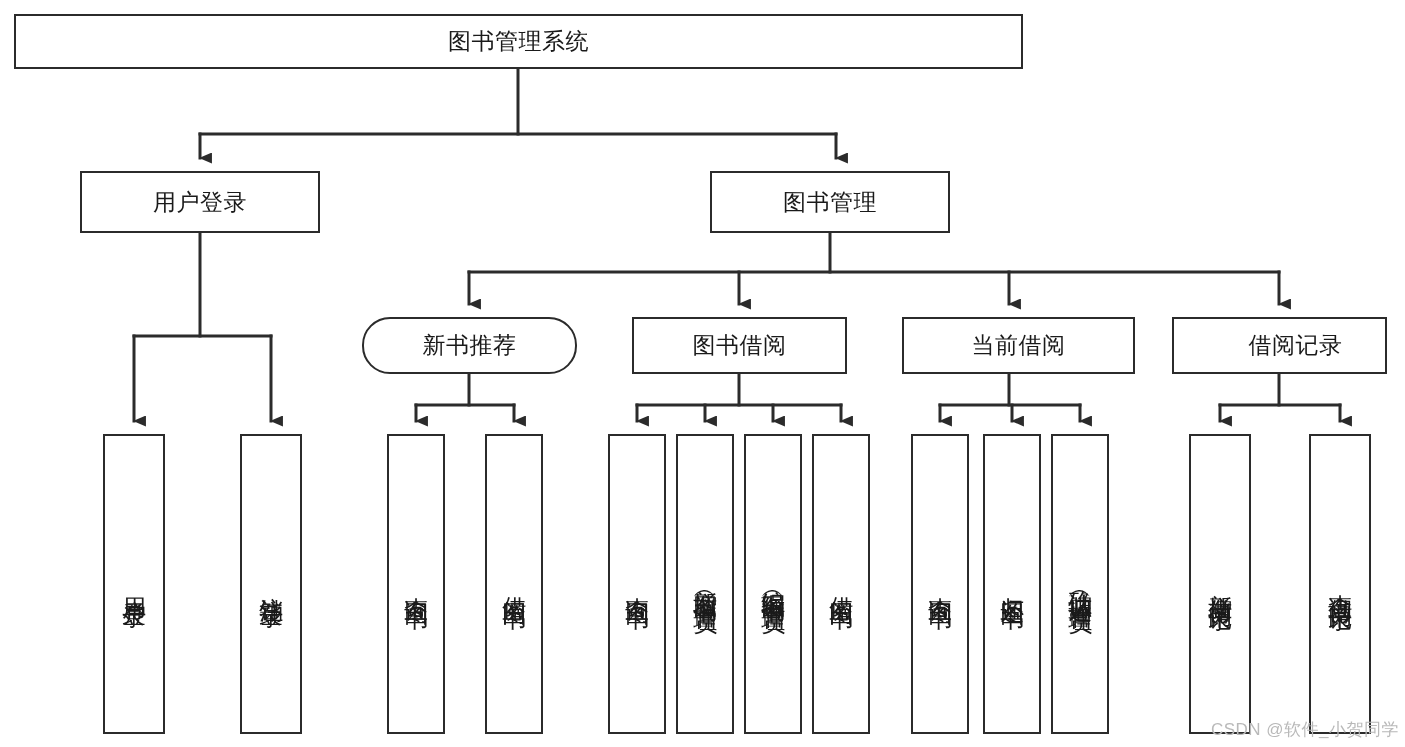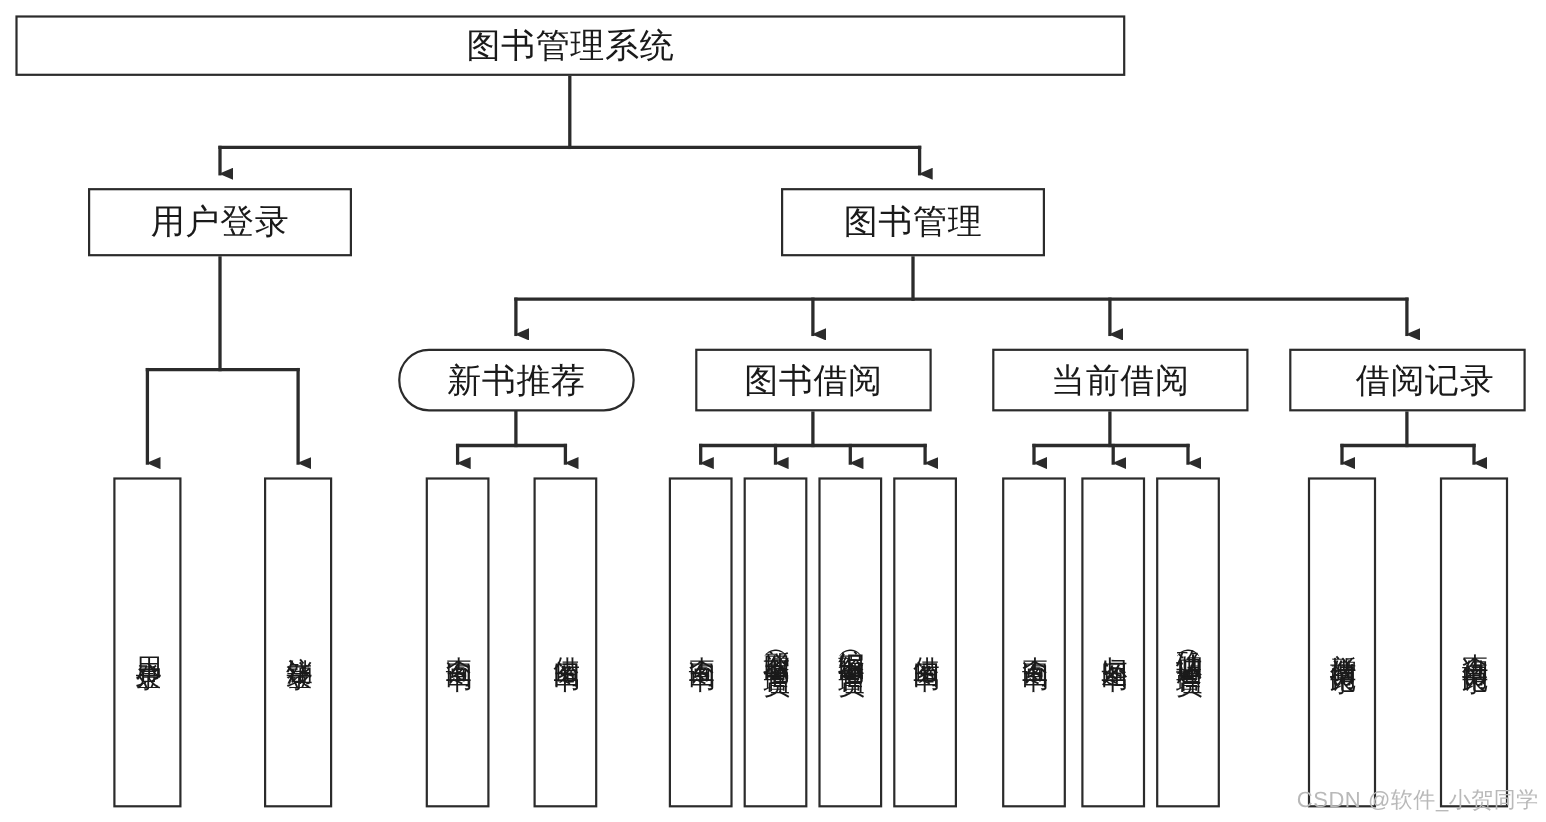--- a/index.html
+++ b/index.html
@@ -32,41 +32,41 @@
     position: absolute;
     box-sizing: border-box;
     border: 2.5px solid #2b2b2b;
     background: #ffffff;
     display: flex;
     align-items: center;
     justify-content: center;
     color: #1a1a1a;
   }
   .node.horiz {
-    font-size: 31px;
+    font-size: 23px;
     letter-spacing: 0.5px;
   }
   .node.vert {
     writing-mode: vertical-rl;
     text-orientation: upright;
     font-size: 24px;
     line-height: 1.18;
     letter-spacing: 3px;
     padding: 4px 0;
   }
   .node.vert .vlabel {
     writing-mode: vertical-rl;
     text-orientation: upright;
     white-space: nowrap;
   }
   .watermark {
     position: absolute;
     right: 6px;
     bottom: 6px;
-    font-size: 20px;
+    font-size: 17px;
     color: #b9b9b9;
     letter-spacing: 0.5px;
     white-space: nowrap;
     user-select: none;
   }
 </style>
 </head>
 <body>
 
 <div id="diagram-root">

